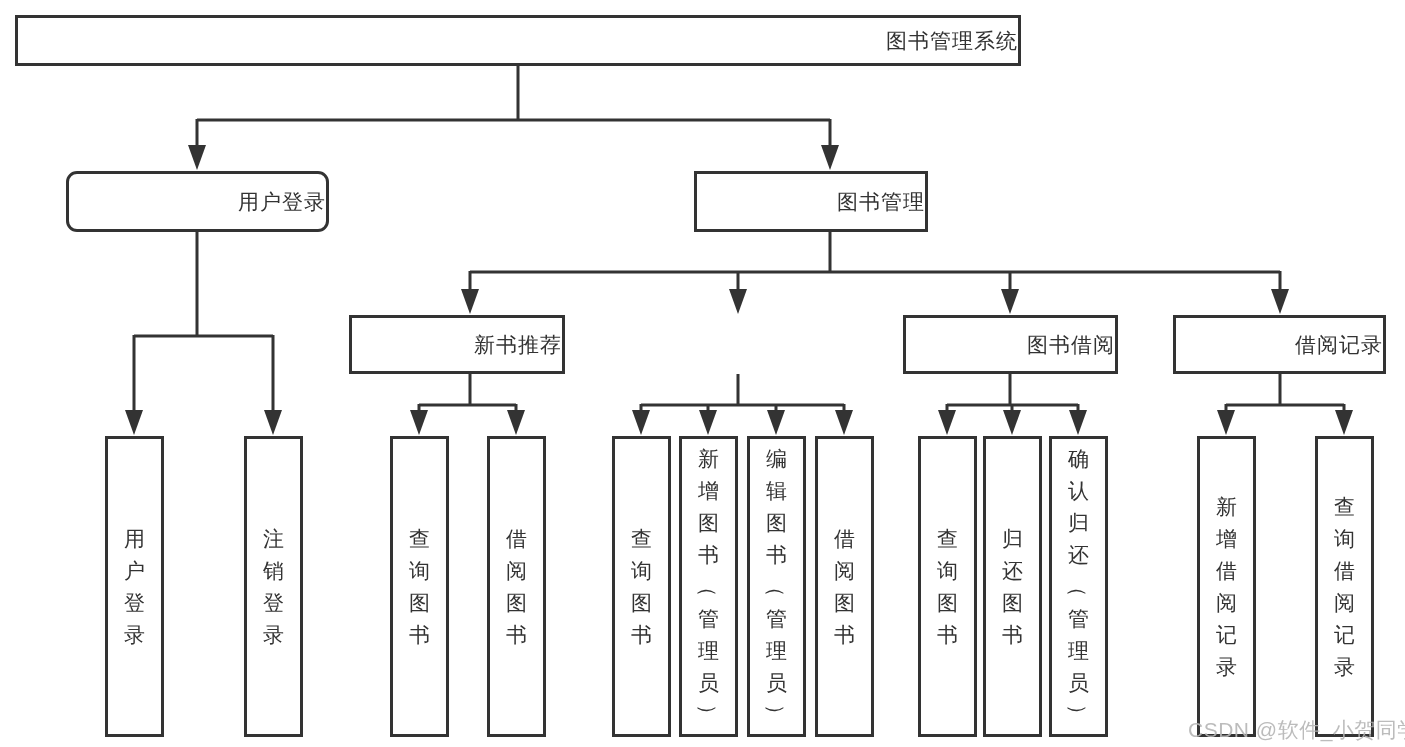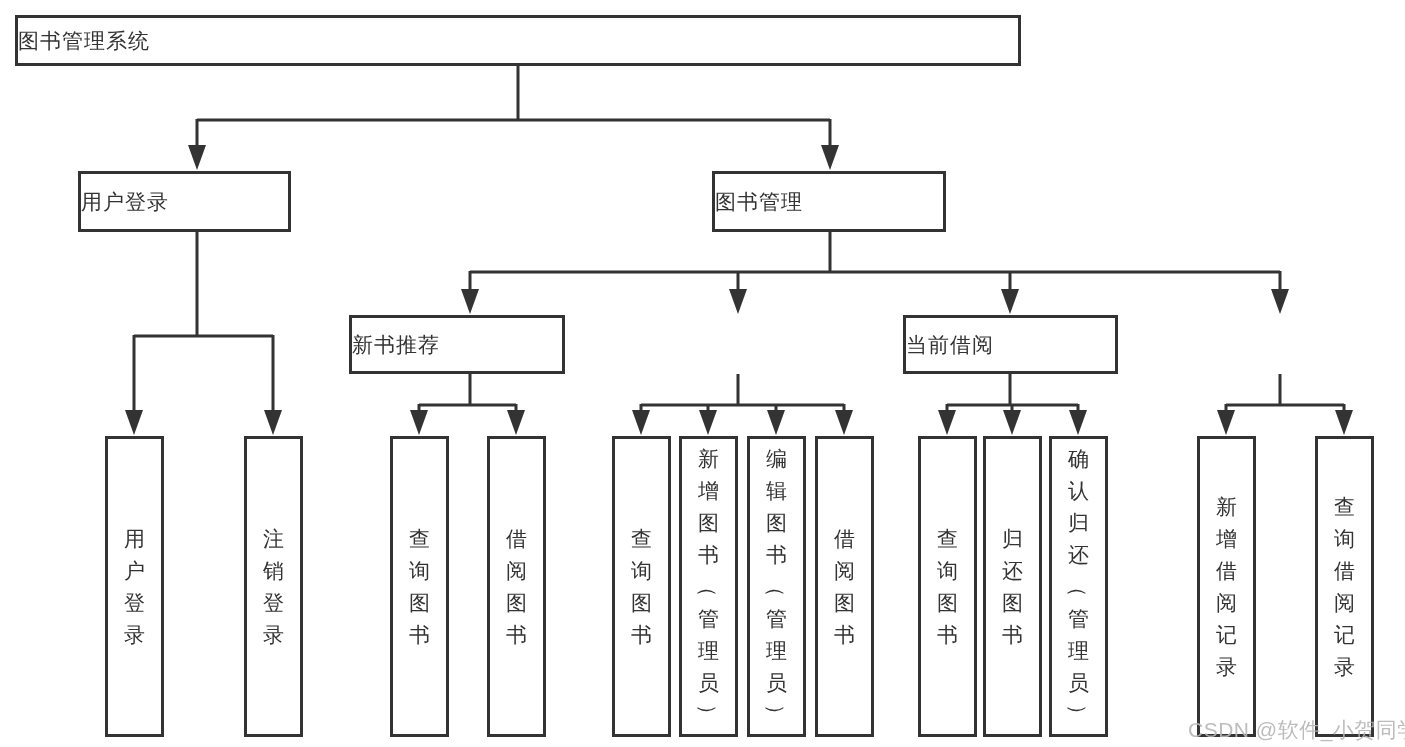--- a/index.html
+++ b/index.html
@@ -22,31 +22,31 @@
     width: 1405px; height: 747px;
     z-index: 1;
   }
   .node {
     position: absolute;
     box-sizing: border-box;
     background: #ffffff;
     border: 3px solid #333333;
     display: flex;
     align-items: center;
-    justify-content: flex-start;
+    justify-content: flex-end;
     z-index: 2;
     font-size: 21px;
     letter-spacing: 1px;
     color: #333333;
   }
   
   .n-root  { left: 15px;  top: 15px;  width: 1006px; height: 51px; }
   
-  .n-l1a   { left: 78px;  top: 171px; width: 213px;  height: 61px; }
-  .n-l1b   { left: 712px; top: 171px; width: 234px;  height: 61px; }
+  .n-l1a   { left: 66px;  top: 171px; width: 263px;  height: 61px; border-radius: 11px; }
+  .n-l1b   { left: 694px; top: 171px; width: 234px;  height: 61px; }
   
   .lvl2    { top: 315px; height: 59px; }
   .n-l2a   { left: 349px;  width: 216px; }
   .n-l2b   { left: 632px;  width: 213px; }
   .n-l2c   { left: 903px;  width: 215px; }
   .n-l2d   { left: 1173px; width: 213px; }
   
   .leaf {
     top: 436px;
     width: 59px;
@@ -143,21 +143,24 @@
     <span>用户登录</span>
   </div>
   <div class="node n-l1b">
     <span>图书管理</span>
   </div>
 
   <div class="node lvl2 n-l2a">
     <span>新书推荐</span>
   </div>
   <div class="node lvl2 n-l2c">
-    <span>当前借阅</span>
+    <span>图书借阅</span>
+  </div>
+  <div class="node lvl2 n-l2d">
+    <span>借阅记录</span>
   </div>
 
   <div class="node leaf lf1">
     <div class="vlabel">
         <span class="vchar">用</span>
         <span class="vchar">户</span>
         <span class="vchar">登</span>
         <span class="vchar">录</span>
       </div>
   </div>

